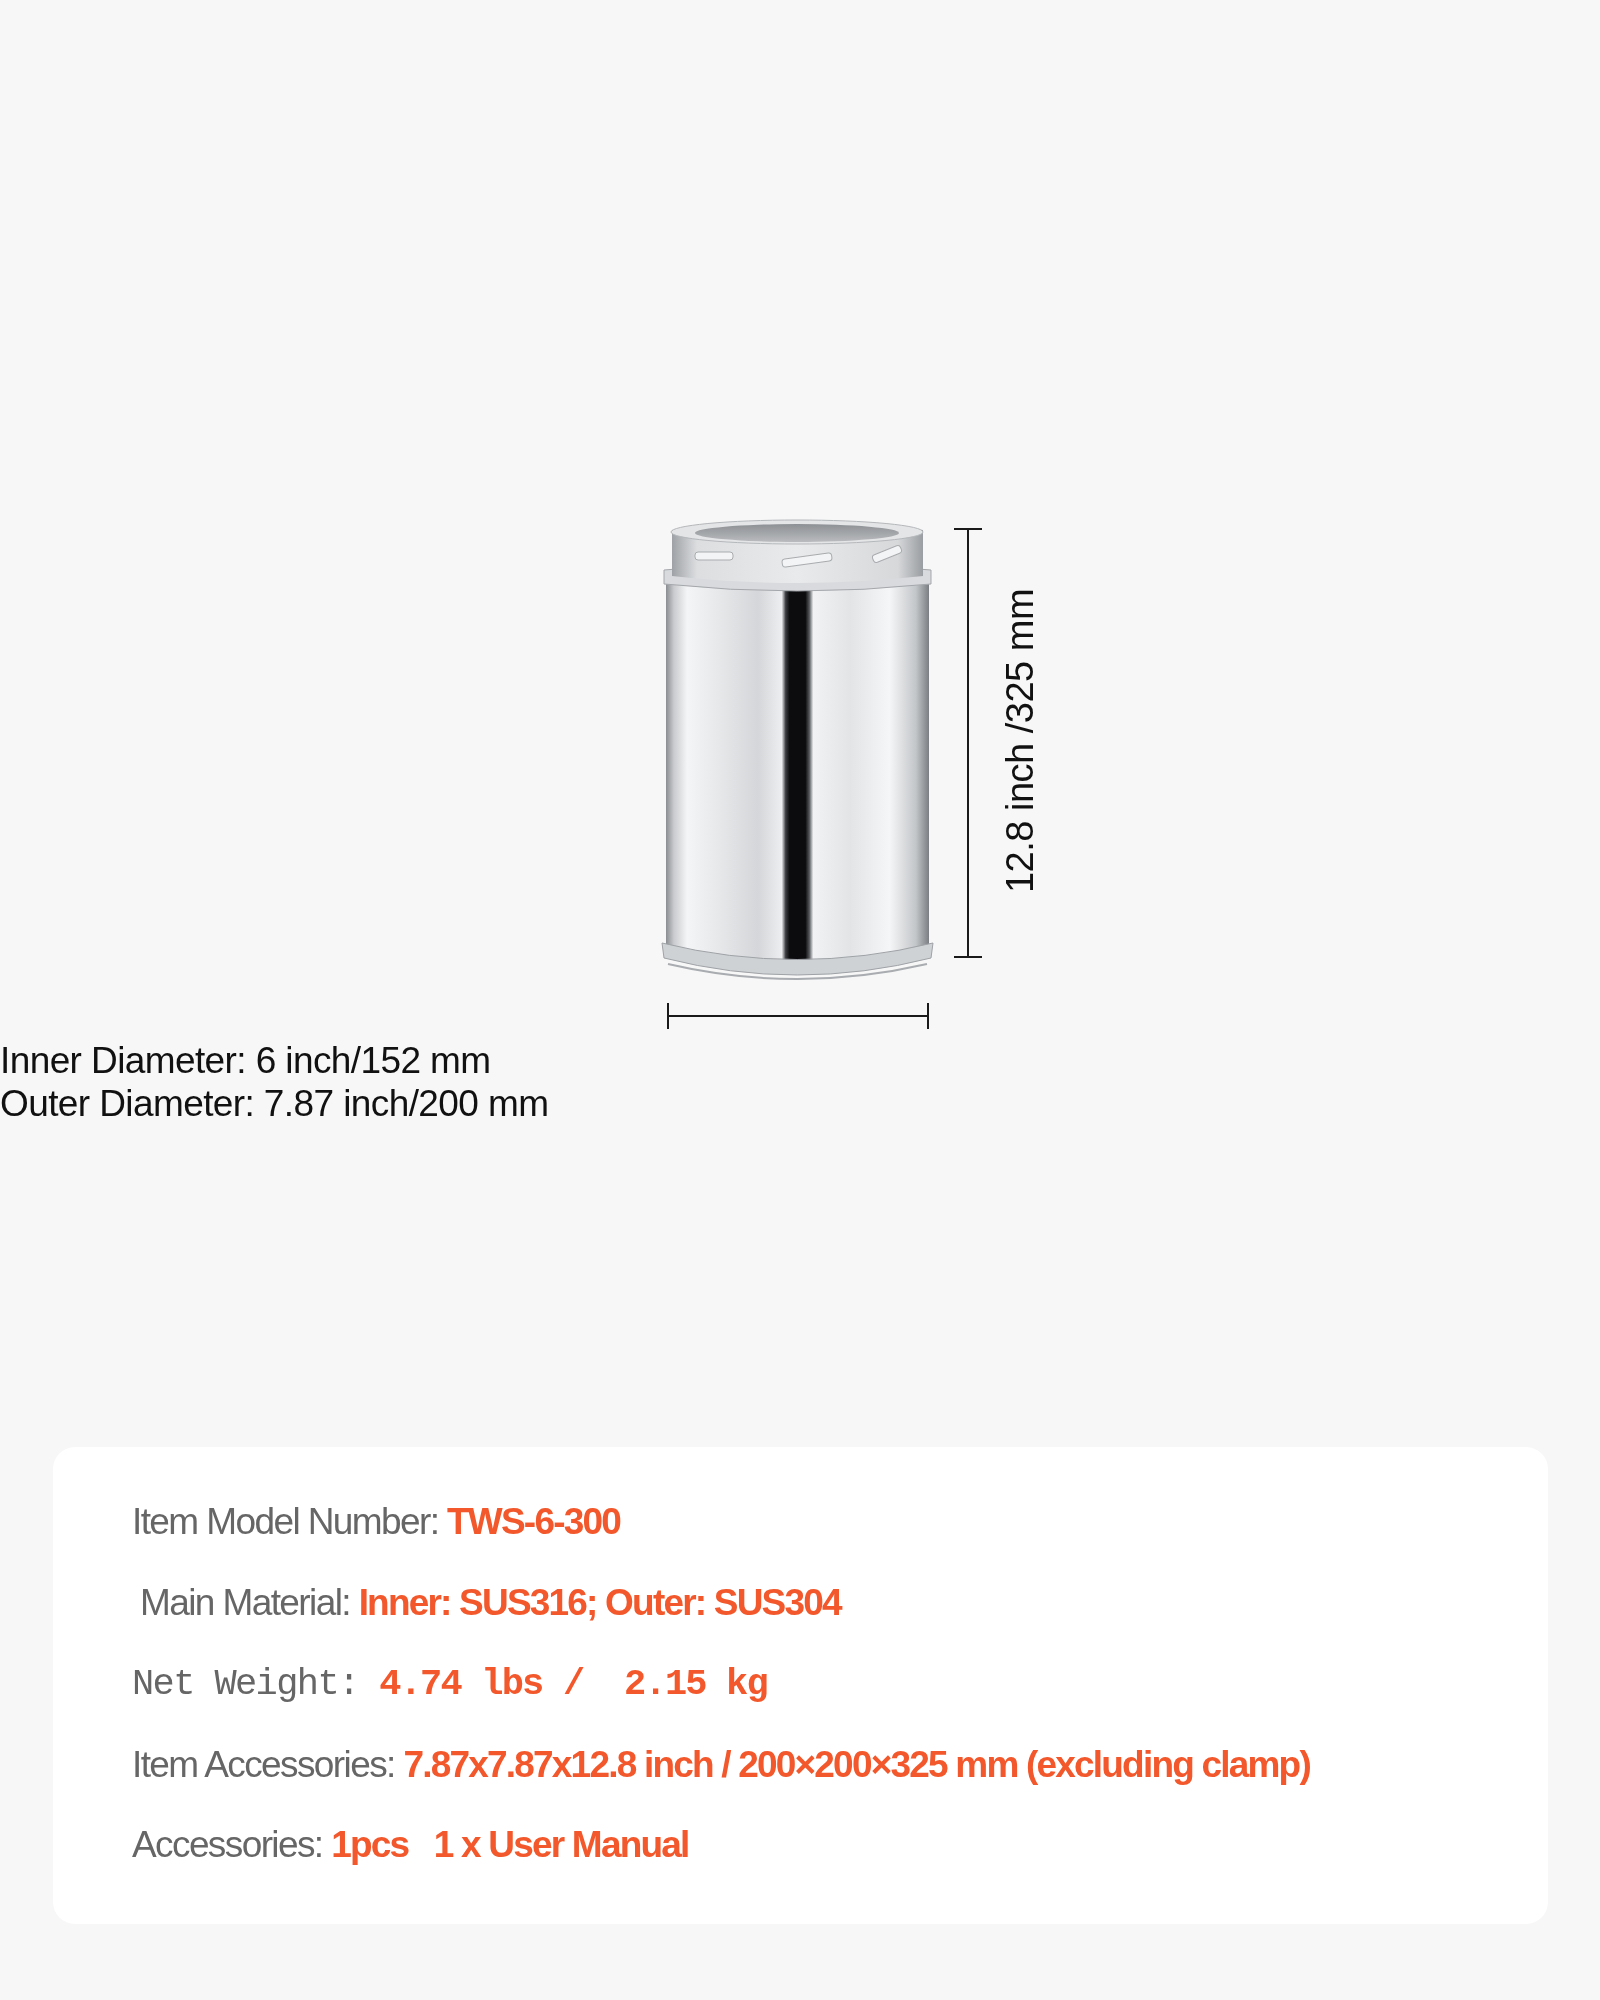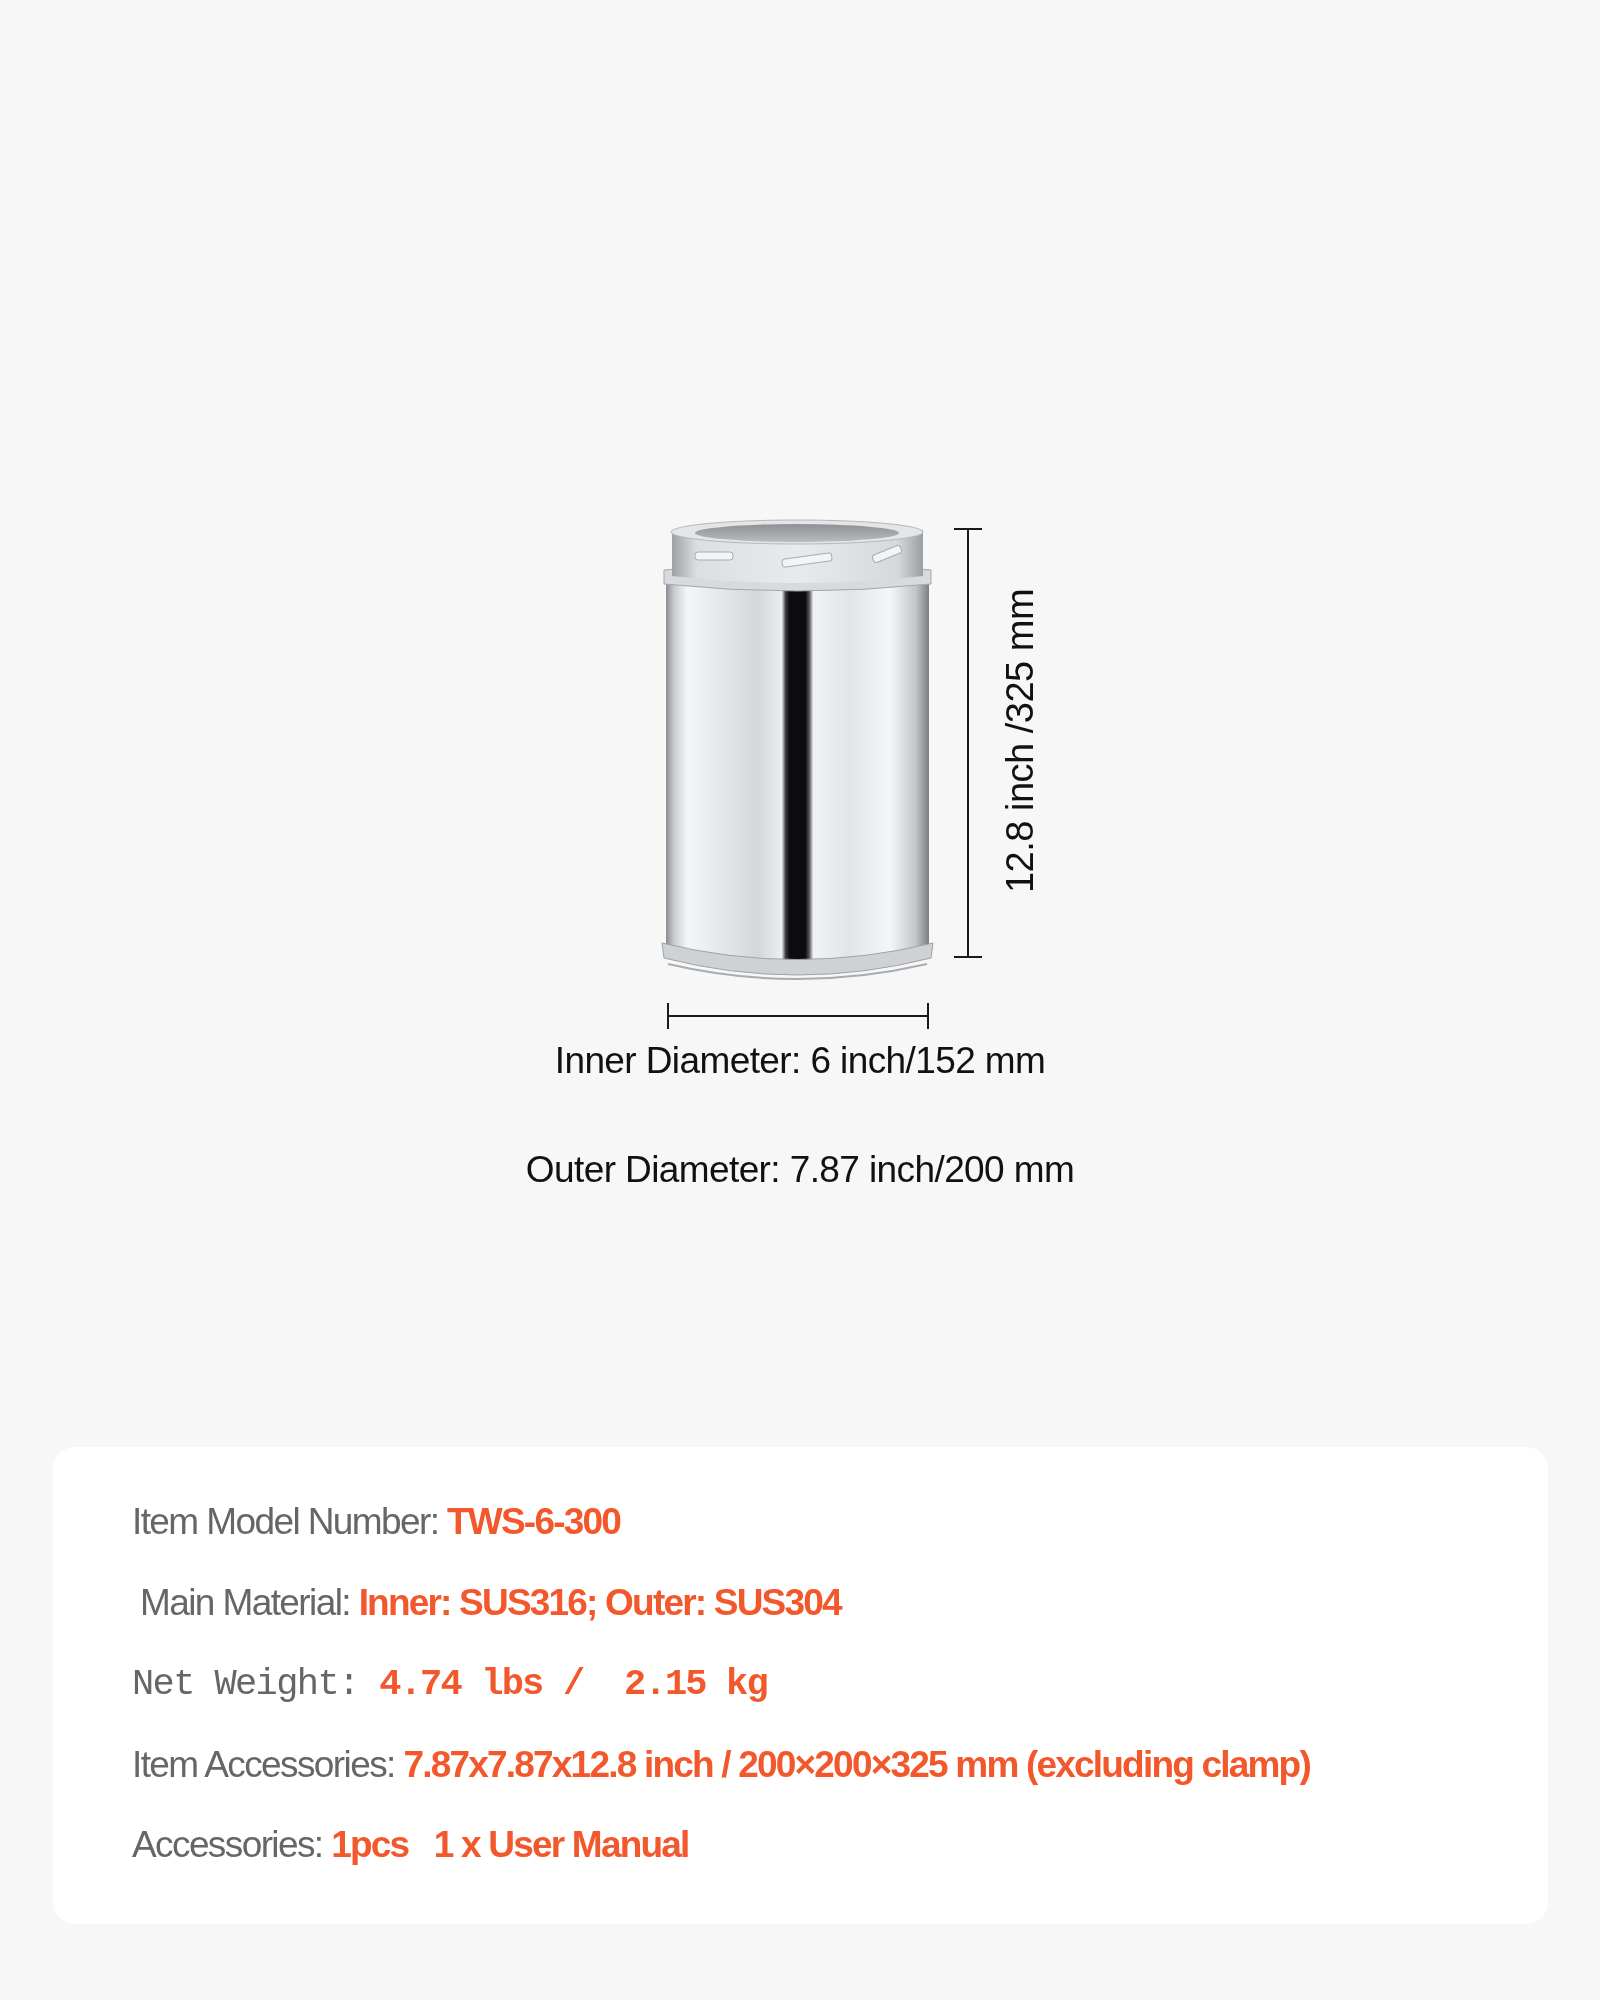--- a/index.html
+++ b/index.html
@@ -74,28 +74,27 @@
       height: 26px;
       background: #1a1a1a;
     }
     .dim-h::before { left: 0; }
     .dim-h::after { right: 0; }
 
     .diam-text {
       position: absolute;
       left: 0;
       width: 1600px;
-      text-align: center;
       font-size: 37px;
       color: #111;
       letter-spacing: -0.6px;
       line-height: 46px;
     }
     .diam-inner { top: 1038px; }
-    .diam-outer { top: 1147px; }
+    .diam-outer { top: 1081px; }
 
     .spec-card {
       position: absolute;
       left: 53px;
       top: 1447px;
       width: 1495px;
       height: 477px;
       background: #ffffff;
       border-radius: 22px;
     }

